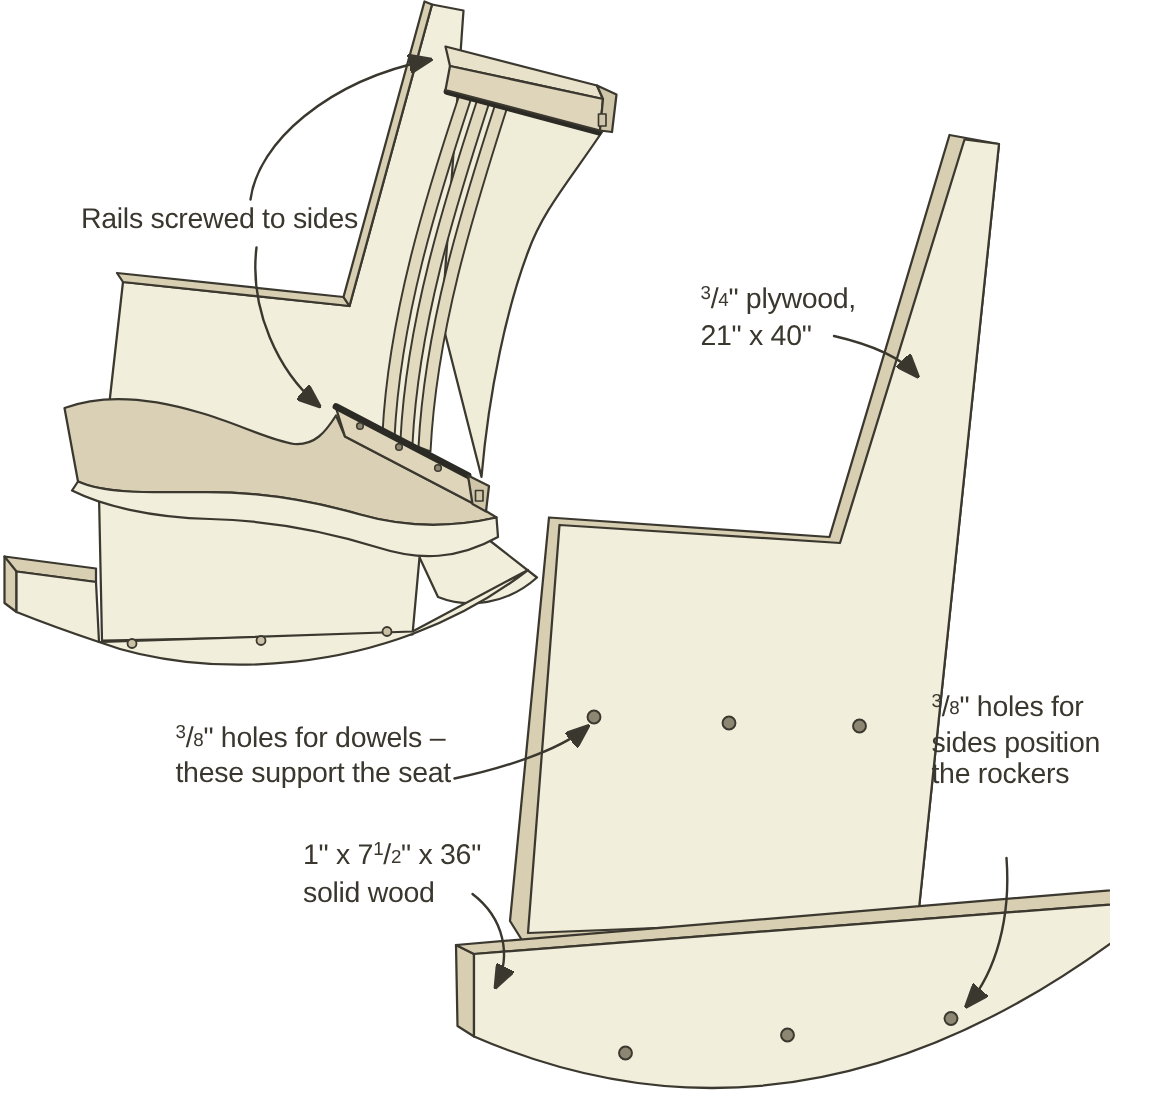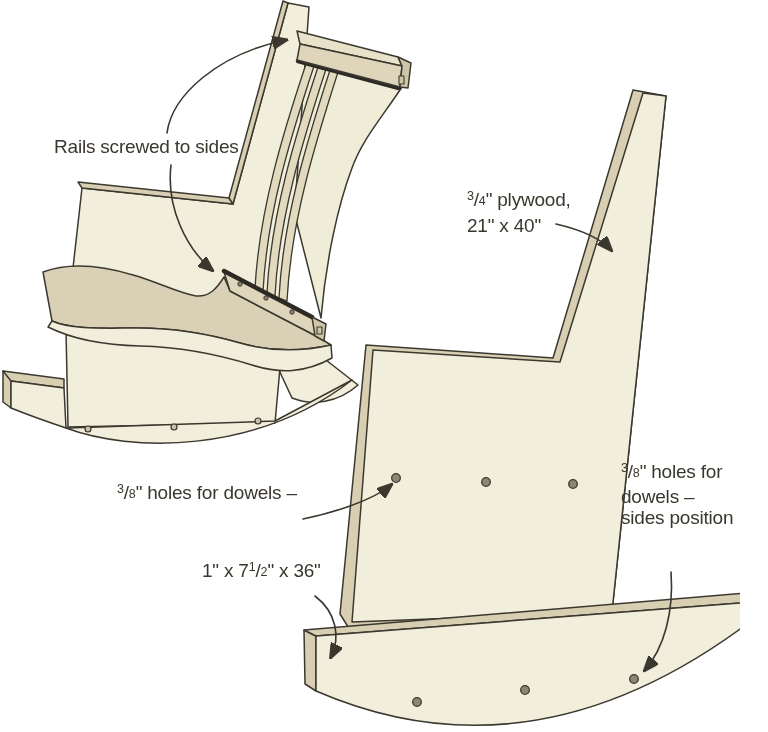--- a/index.html
+++ b/index.html
@@ -124,25 +124,27 @@
   <span>Rails screwed to sides</span>
 </div>
 
 <div class="lbl" style="left:467px;top:188px;line-height:23px">
   <div><span class="frs">3</span><span>/</span><span class="frd">4</span><span>" plywood,</span></div>
   <div>21" x 40"</div>
 </div>
 
 <div class="lbl" style="left:117px;top:482px;line-height:21px">
   <div><span class="frs">3</span><span>/</span><span class="frd">8</span><span>" holes for dowels –</span></div>
+  <div>these support the seat</div>
 </div>
 
 <div class="lbl" style="left:202px;top:559px;line-height:23px">
   <div><span>1" x 7</span><span class="frs">1</span><span>/</span><span class="frd">2</span><span>" x 36"</span></div>
+  <div>solid wood</div>
 </div>
 
 <div class="lbl" style="left:621px;top:461px;line-height:21.5px">
   <div><span class="frs">3</span><span>/</span><span class="frd">8</span><span>" holes for</span></div>
-  <div>dowels –</div>
   <div>sides position</div>
+  <div>the rockers</div>
 </div>
 
 </div>
 
 </body></html>

